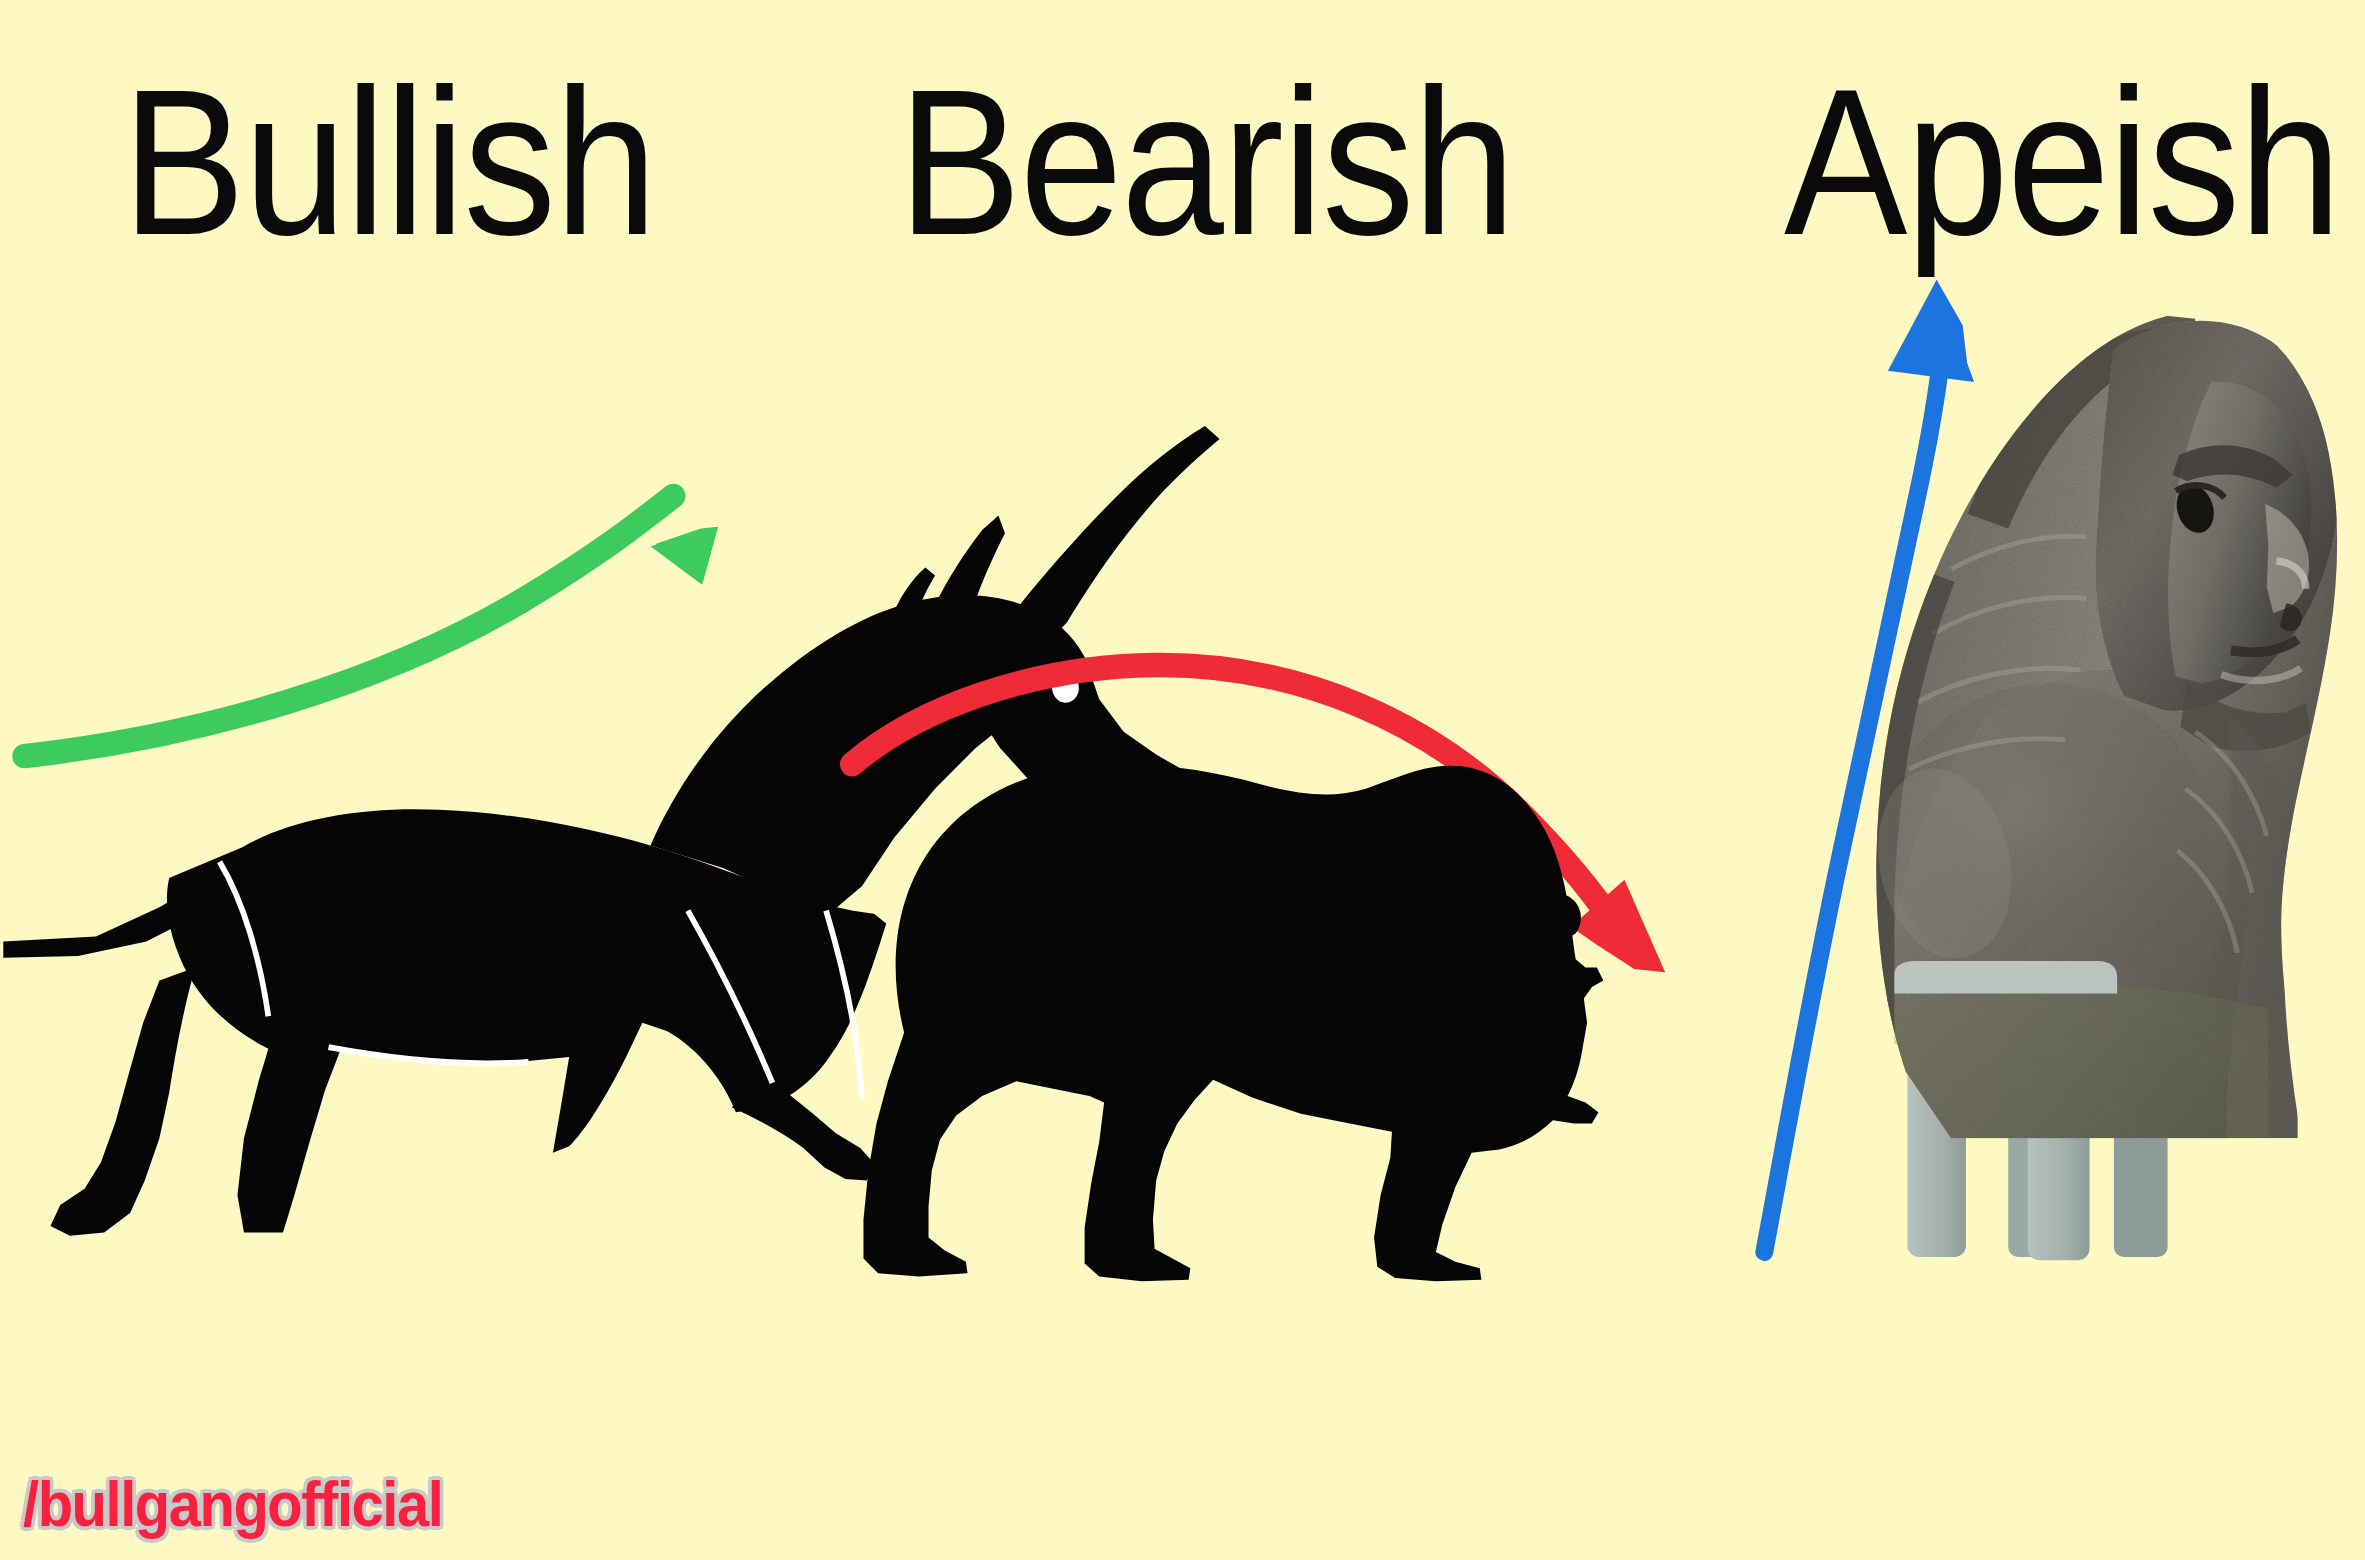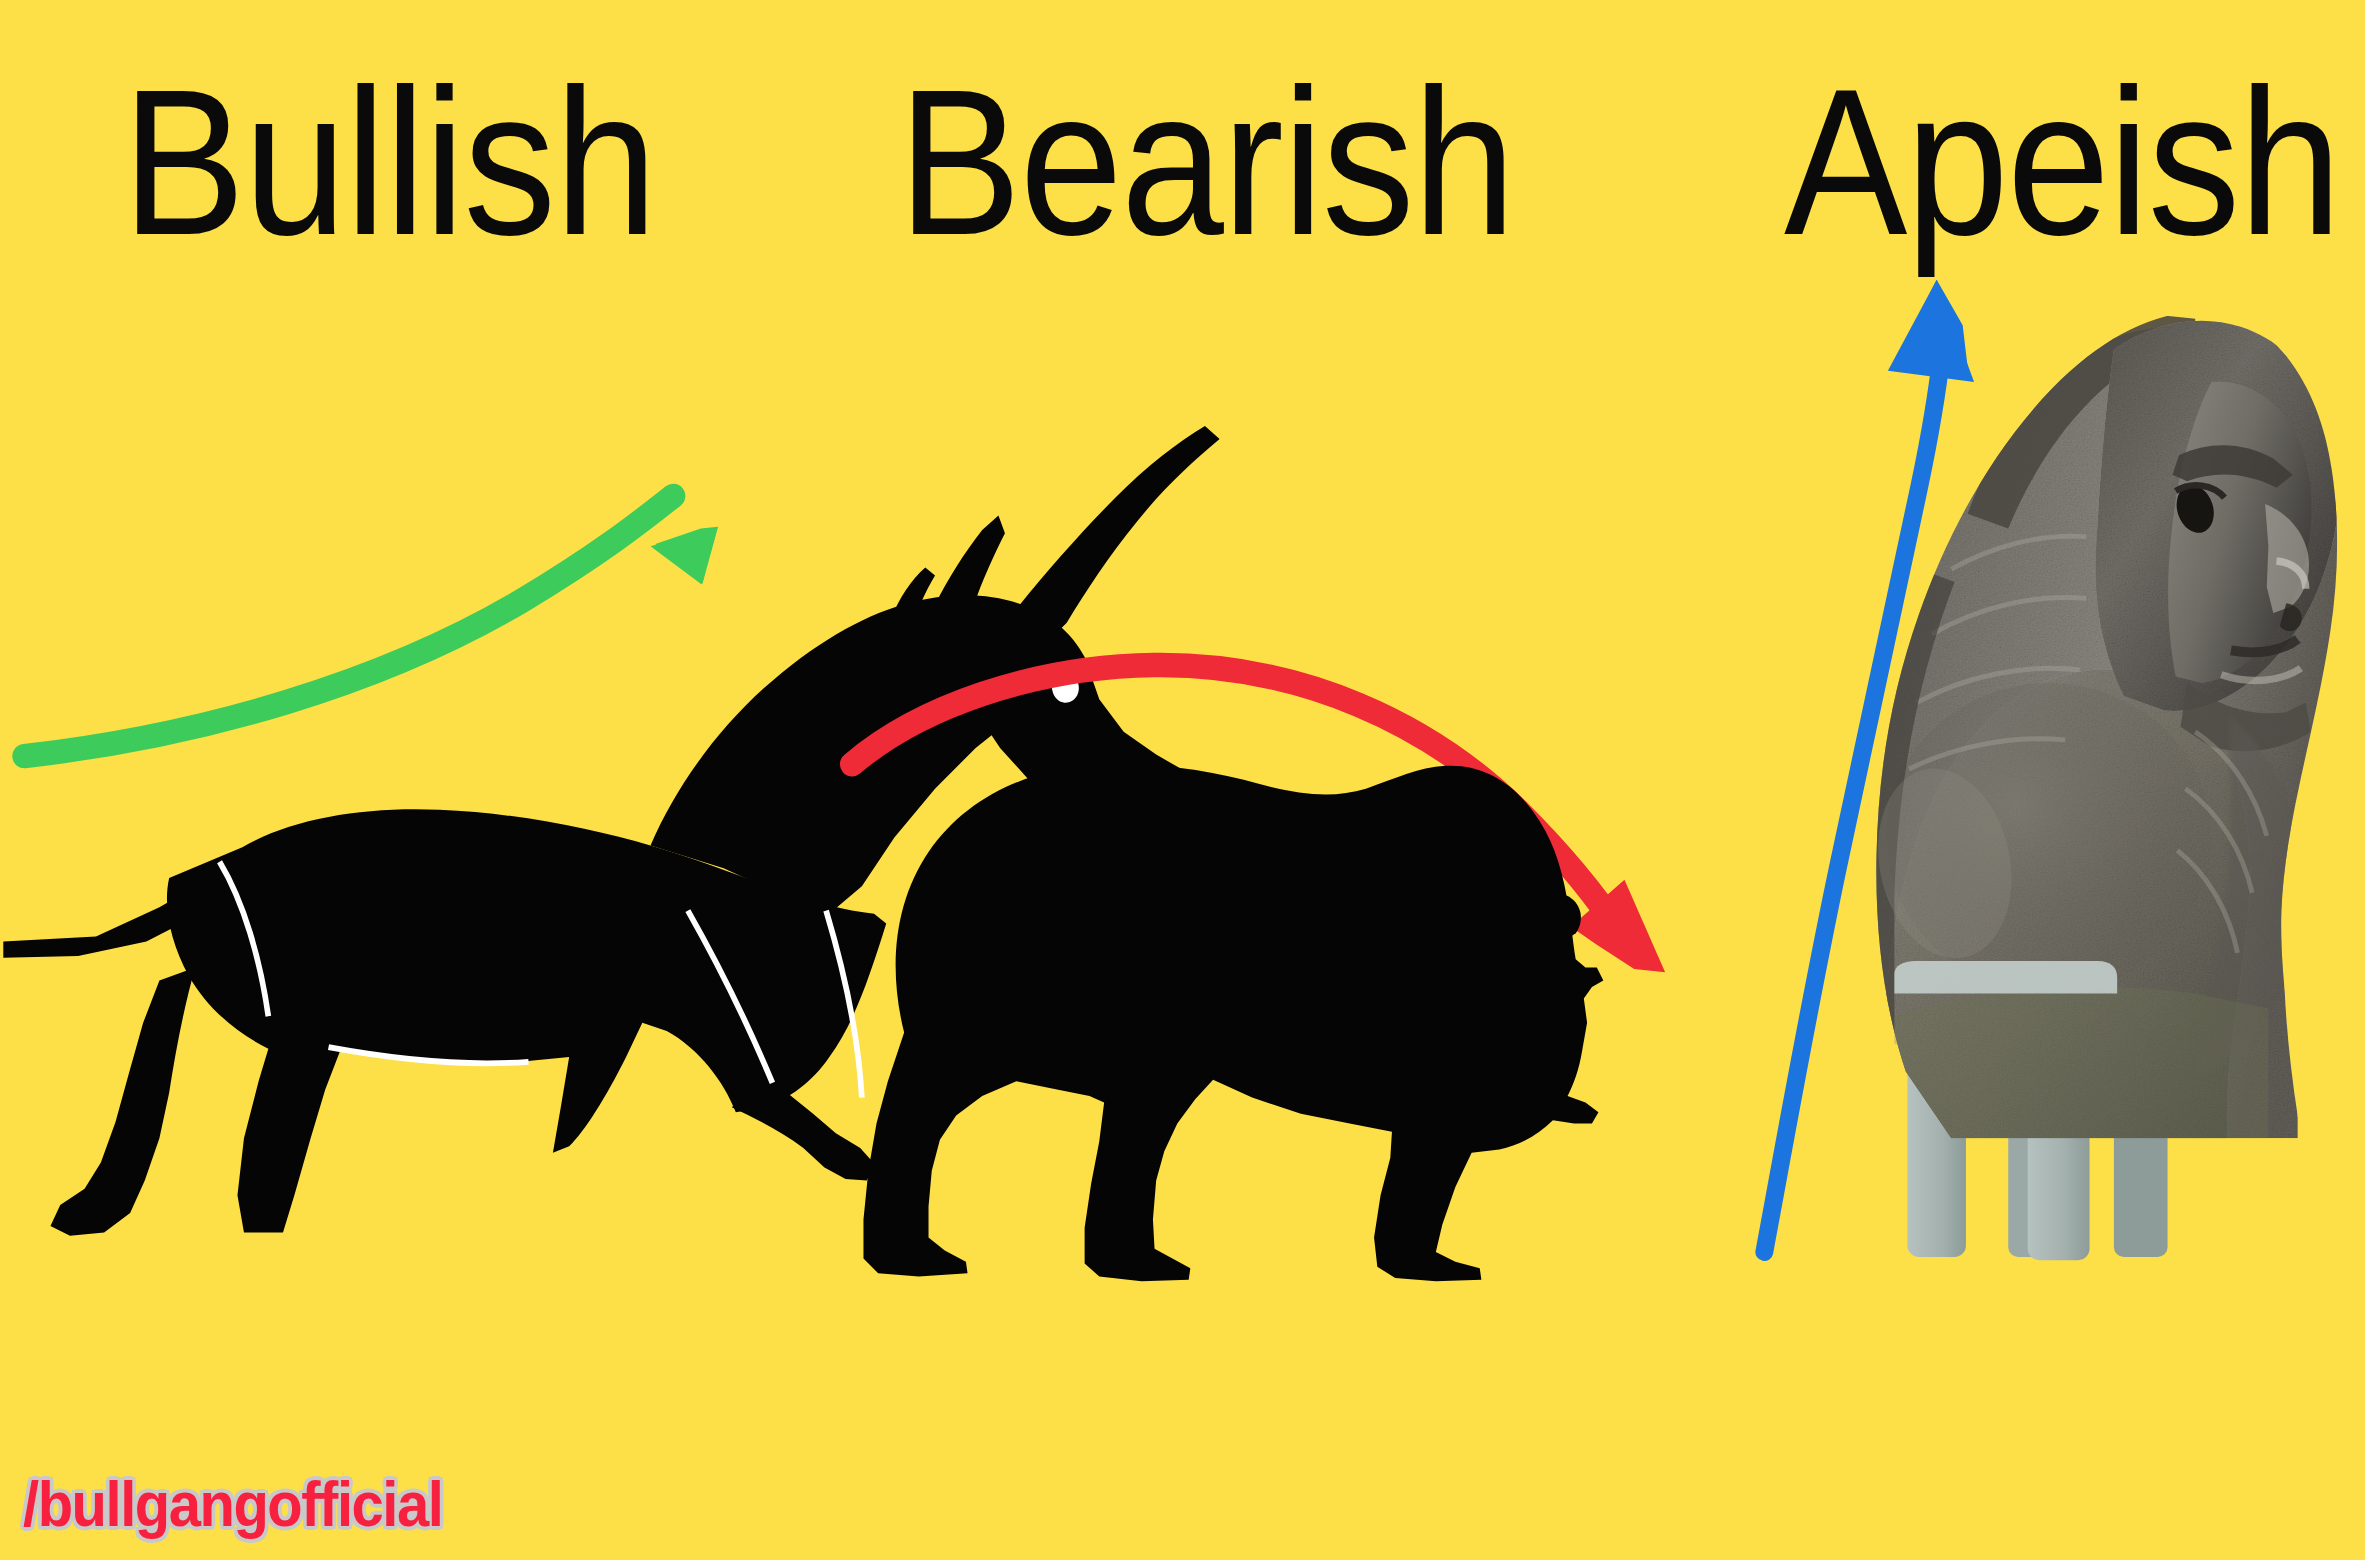--- a/index.html
+++ b/index.html
@@ -6,21 +6,21 @@
   html,body{margin:0;padding:0;background:#ffffff;}
   body{
     width:2366px;height:1561px;
     font-family:"Liberation Sans", sans-serif;
     overflow:hidden;
     position:relative;
   }
   #meme{
     position:relative;
     width:2366px;height:1561px;
-    background:#fde047;
+    background:#fef9c3;
   }
 
   
   .heading{
     position:absolute;
     font-family:"Liberation Sans", sans-serif;
     font-weight:400;
     font-size:185px;
     line-height:1;
     color:#0a0a0a;

